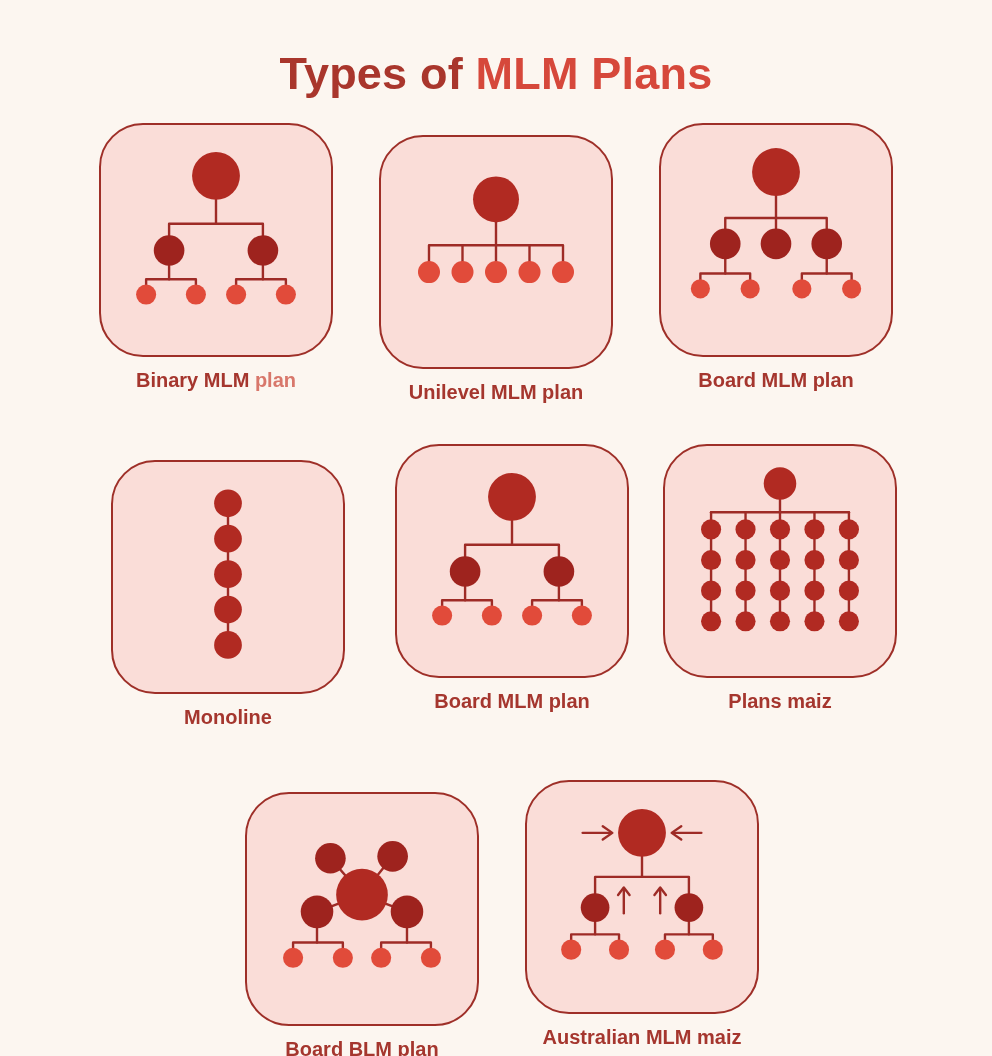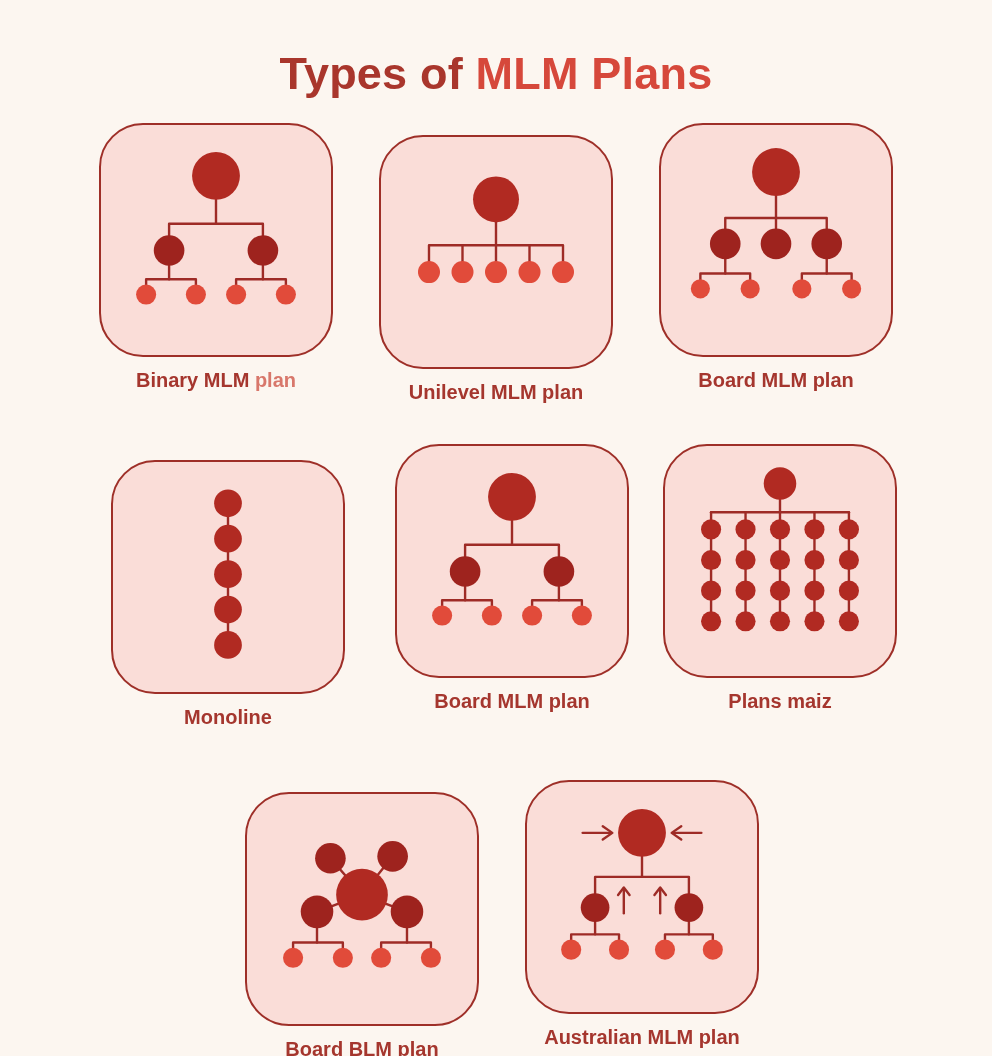--- a/index.html
+++ b/index.html
@@ -220,17 +220,17 @@
             <path d="M141,172 V156 H191 V172" fill="none" stroke="#9E2B26" stroke-width="2.5" stroke-linejoin="round" stroke-linecap="round"></path>
             <circle cx="117" cy="50" r="25" fill="#B12A22"></circle>
             <circle cx="68" cy="128" r="15" fill="#9E231E"></circle>
             <circle cx="166" cy="128" r="15" fill="#9E231E"></circle>
             <circle cx="43" cy="172" r="10.5" fill="#E14B3A"></circle>
             <circle cx="93" cy="172" r="10.5" fill="#E14B3A"></circle>
             <circle cx="141" cy="172" r="10.5" fill="#E14B3A"></circle>
             <circle cx="191" cy="172" r="10.5" fill="#E14B3A"></circle>
           </svg>
       </div>
-      <figcaption class="card-label"><span>Australian MLM plan</span></figcaption>
+      <figcaption class="card-label"><span>Australian MLM maiz</span></figcaption>
     </figure>
   </div>
 
 </div>
 
 </body></html>

